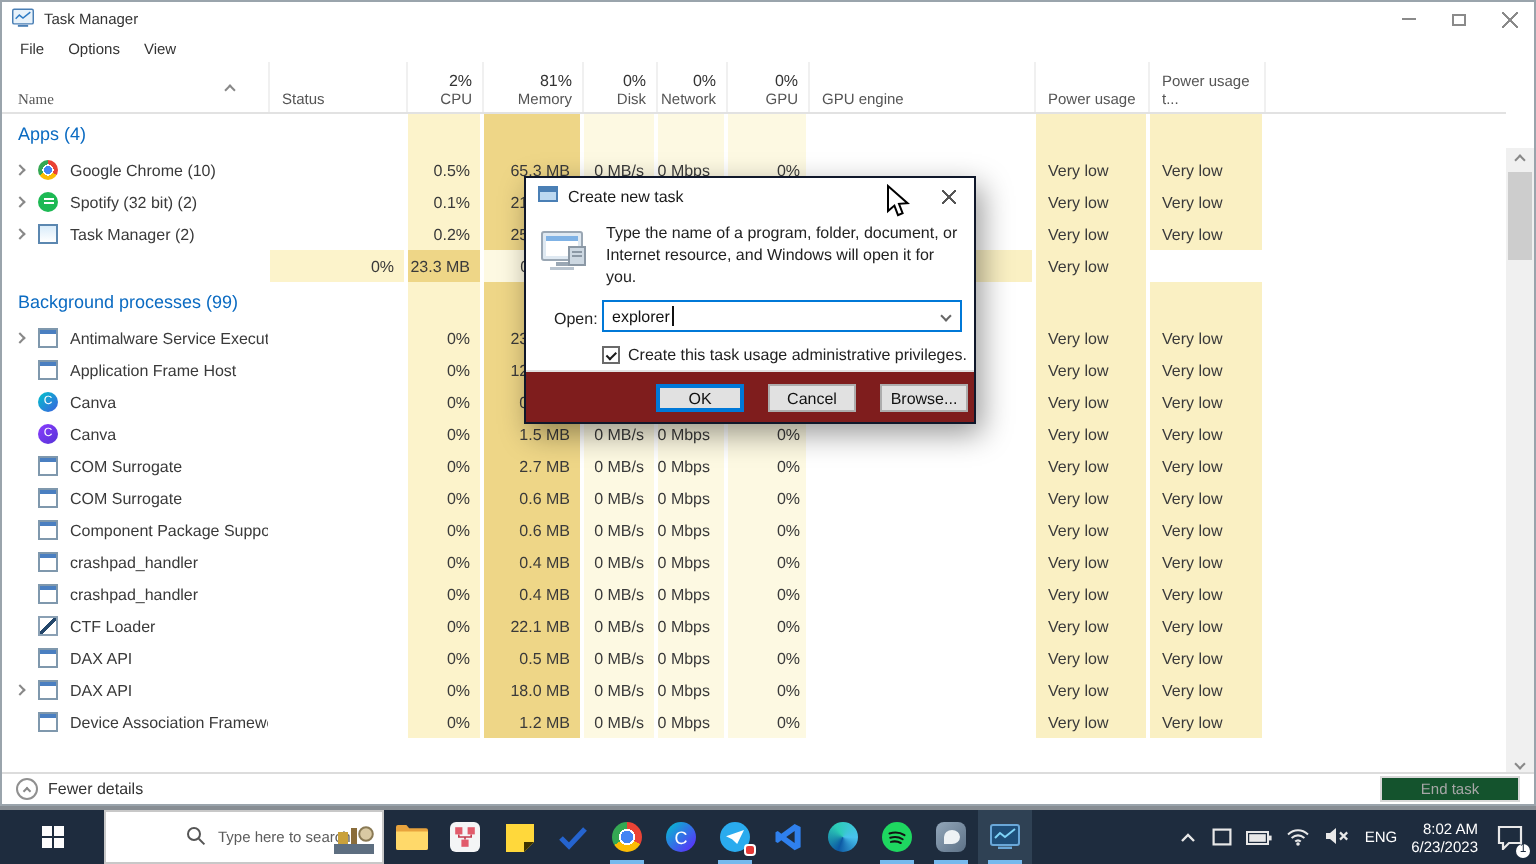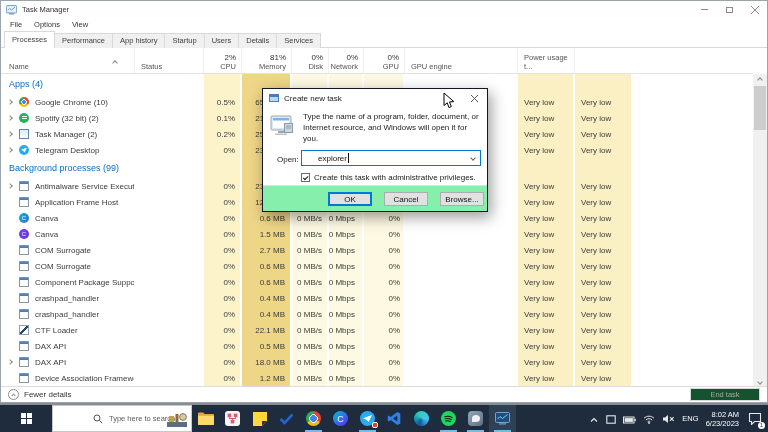--- a/index.html
+++ b/index.html
@@ -87,29 +87,29 @@
   #dialog{position:absolute;left:262px;top:88px;width:226px;height:124px;background:#fff;border:1px solid #0f172a;box-shadow:3px 5px 14px rgba(0,0,0,.4);z-index:10;}
   .dlg-title{height:18px;display:flex;align-items:center;gap:5px;padding-left:6px;}
   .dlg-title .t{font-size:8px;color:#1a1a1a;}
   .dlg-close{margin-left:auto;width:26px;height:100%;display:flex;align-items:center;justify-content:center;}
   .dlg-close .ic-x{width:7px;height:7px;background:
      linear-gradient(45deg,transparent 44%,#555 44% 56%,transparent 56%),
      linear-gradient(-45deg,transparent 44%,#555 44% 56%,transparent 56%);}
   .dlg-desc{position:absolute;left:40px;top:22px;width:180px;font-size:8px;line-height:11px;color:#222;}
   .run-ico{position:absolute;left:7px;top:26px;}
   .open-lab{position:absolute;left:14px;top:66px;font-size:8px;color:#222;}
-  .combo{position:absolute;left:38px;top:61px;width:180px;height:16px;border:1px solid #0078d7;background:#fff;display:flex;align-items:center;padding-left:16px;}
+  .combo{position:absolute;left:38px;top:61px;width:180px;height:16px;border:1px solid #0078d7;background:#fff;display:flex;align-items:center;padding-left:4px;}
   .combo .val{font-size:8px;color:#111;}
   .combo .caret{width:1px;height:10px;background:#111;margin-left:1px;}
   .combo-chev{margin-left:auto;width:14px;display:flex;align-items:center;justify-content:center;}
   .chk-row{position:absolute;left:38px;top:84px;display:flex;align-items:center;gap:4px;}
   .chk{width:9px;height:9px;border:1px solid #6a6a6a;background:#fff;display:flex;align-items:center;justify-content:center;}
   .chk i{display:block;width:5px;height:2.5px;border-left:1.4px solid #1a1a1a;border-bottom:1.4px solid #1a1a1a;transform:rotate(-45deg);margin-bottom:1px;}
   .chk-lab{font-size:8px;color:#222;}
-  .dlg-footer{position:absolute;left:0;right:0;bottom:0;height:26px;background:#86efac;border-top:1px solid #e0e0e0;}
+  .dlg-footer{position:absolute;left:0;right:0;bottom:0;height:26px;background:#7f1d1d;border-top:1px solid #e0e0e0;}
   .dbtn{position:absolute;top:6px;width:44px;height:14px;background:#e1e1e1;border:1px solid #adadad;font-size:8px;color:#111;display:flex;align-items:center;justify-content:center;}
   .dbtn.default{border:1px solid #0078d7;box-shadow:inset 0 0 0 1px #0078d7;}
 
   
   #cursor{position:absolute;left:443px;top:92px;z-index:40;}
 
   
   #taskbar{position:absolute;left:0;bottom:0;width:768px;height:27px;background:#1e2c3e;z-index:30;display:flex;align-items:center;}
   .start{width:52px;height:27px;display:flex;align-items:center;justify-content:center;}
   .winlogo{display:grid;grid-template-columns:5px 5px;grid-template-rows:5px 5px;gap:1px;}
@@ -161,34 +161,25 @@
         <span class="wc">
             <i class="ic-x"></i>
           </span>
       </div>
     </div>
     <div class="menubar">
       <span class="menu-item">File</span>
       <span class="menu-item">Options</span>
       <span class="menu-item">View</span>
     </div>
-    <div class="tabsbar" id="tabs">
-        <span class="tab active">Processes</span>
-        <span class="tab">Performance</span>
-        <span class="tab">App history</span>
-        <span class="tab">Startup</span>
-        <span class="tab">Users</span>
-        <span class="tab">Details</span>
-        <span class="tab">Services</span>
-      </div>
 
     <div class="colheader grid">
       <div class="hcell">
         <span class="sortcaret"><i class="cv up"></i></span>
-        <span class="h-bot h-left" style="padding-left:8px;">Name</span>
+        <span class="h-bot h-left" style="padding-left:8px;font-family:Liberation Serif, serif;">Name</span>
       </div>
       <div class="hcell">
         <span class="h-bot h-left">Status</span>
       </div>
       <div class="hcell">
         <span class="h-top">2%</span>
         <span class="h-bot">CPU</span>
       </div>
       <div class="hcell">
         <span class="h-top">81%</span>
@@ -201,20 +192,23 @@
       <div class="hcell">
         <span class="h-top">0%</span>
         <span class="h-bot">Network</span>
       </div>
       <div class="hcell">
         <span class="h-top">0%</span>
         <span class="h-bot">GPU</span>
       </div>
       <div class="hcell">
         <span class="h-bot h-left">GPU engine</span>
+      </div>
+      <div class="hcell">
+        <span class="h-bot h-left">Power usage</span>
       </div>
       <div class="hcell">
         <span class="h-bot h-left">Power usage t...</span>
       </div>
       <div class="hcell"></div>
     </div>
 
     <div id="proc-list">
         <div class="row group-row grid">
           <div class="cell">
@@ -326,29 +320,20 @@
           <div class="cell"></div>
           <div class="cell hc c-pow">
             <span>Very low</span>
           </div>
           <div class="cell hc c-pow">
             <span>Very low</span>
           </div>
           <div class="cell"></div>
         </div>
         <div class="row grid">
-          <div class="cell cell-name">
-            <span class="chev">
-              <i class="cv right"></i>
-            </span>
-            <span class="picon p-telegram">
-              <i></i>
-            </span>
-            <span class="pname">Telegram Desktop</span>
-          </div>
           <div class="cell"></div>
           <div class="cell hc c-cpu num">
             <span>0%</span>
           </div>
           <div class="cell hc c-mem num">
             <span>23.3 MB</span>
           </div>
           <div class="cell hc c-l num">
             <span>0 MB/s</span>
           </div>
@@ -845,21 +830,21 @@
       <span class="val">explorer</span>
       <span class="caret"></span>
       <span class="combo-chev">
           <i class="cv down" style="border-color:#666;"></i>
         </span>
     </div>
     <div class="chk-row">
       <span class="chk">
           <i></i>
         </span>
-      <span class="chk-lab">Create this task with administrative privileges.</span>
+      <span class="chk-lab">Create this task usage administrative privileges.</span>
     </div>
     <div class="dlg-footer">
       <div class="dbtn default" style="left:65px;">OK</div>
       <div class="dbtn" style="left:121px;">Cancel</div>
       <div class="dbtn" style="left:177px;">Browse...</div>
     </div>
   </div>
 
   <div id="cursor">
     <svg width="12" height="17" viewBox="0 0 12 17">

